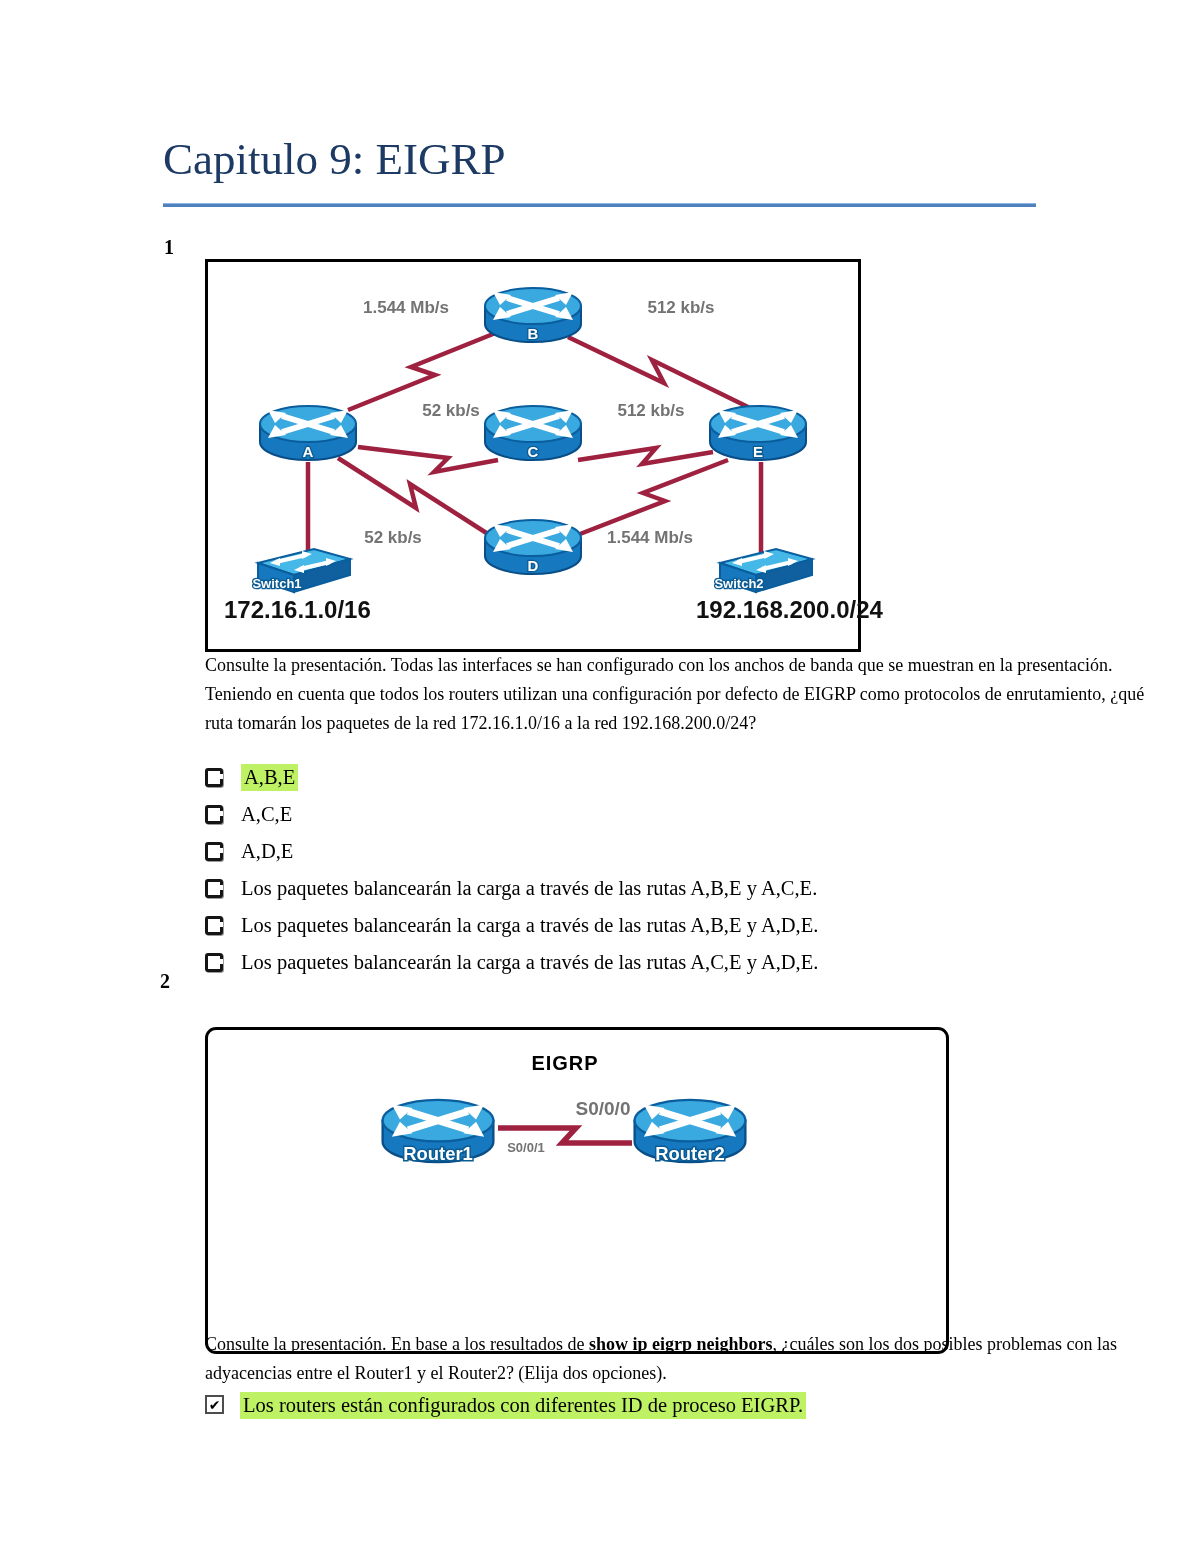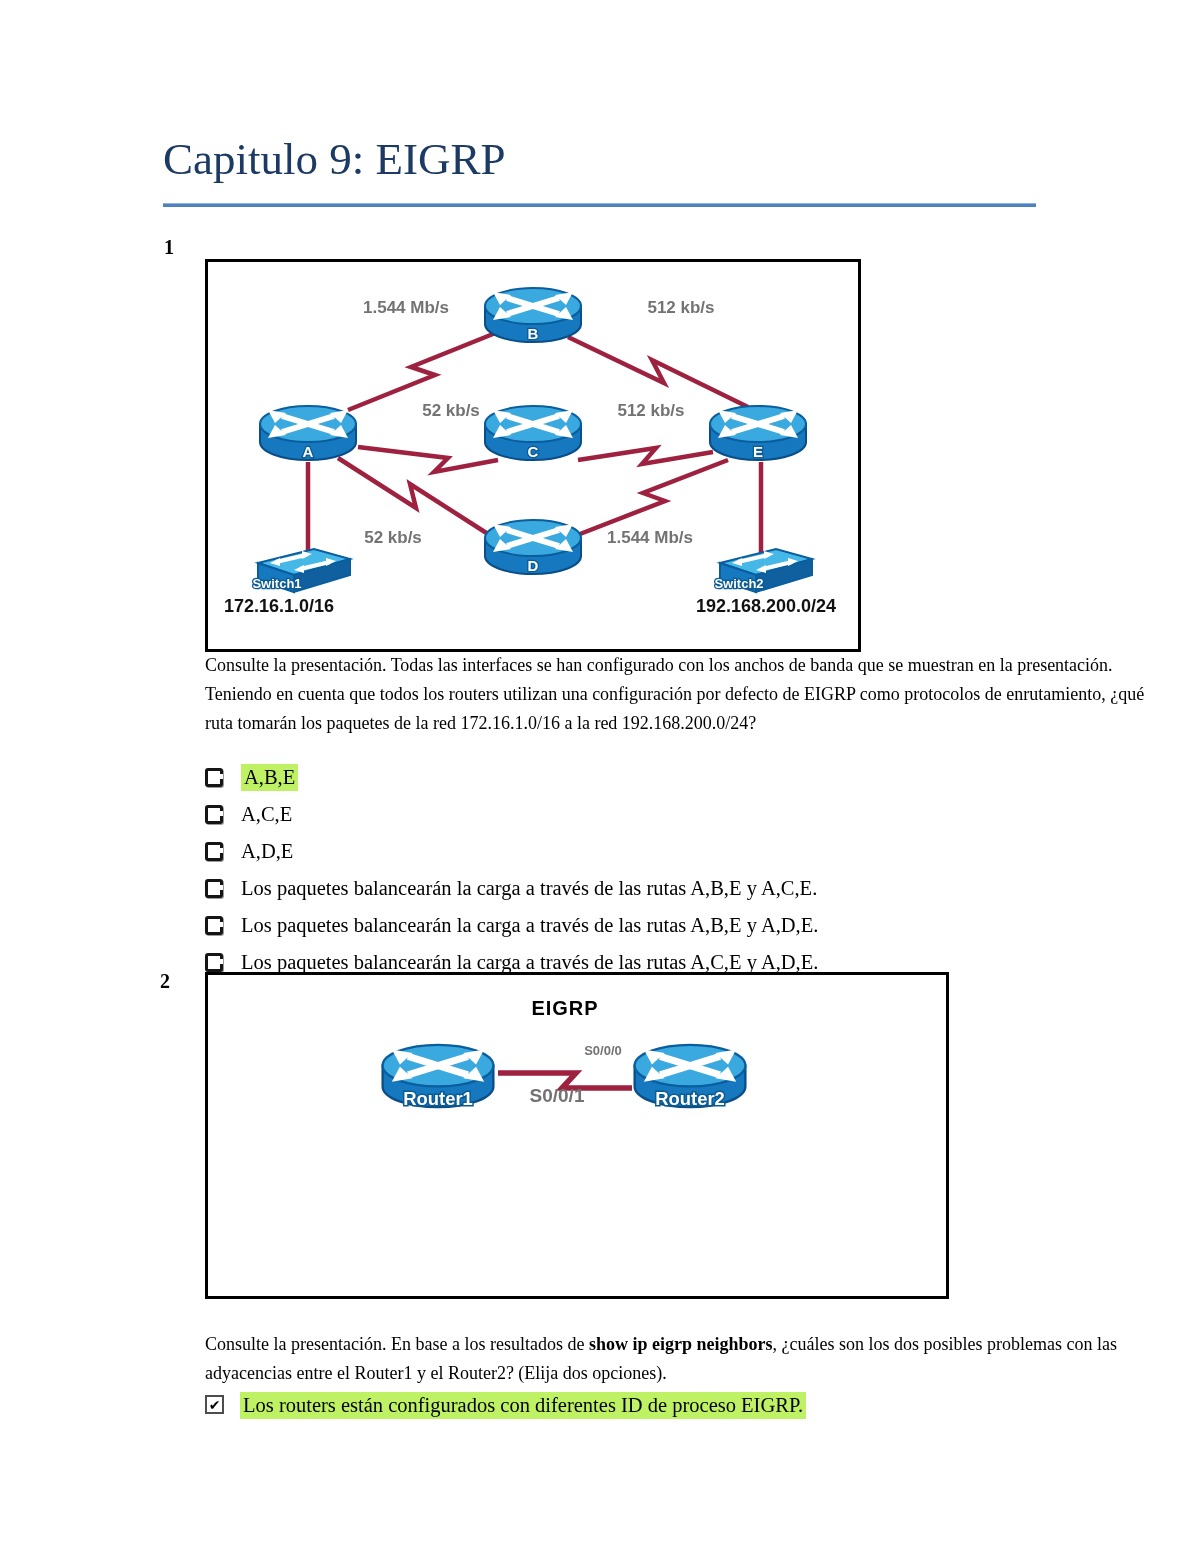--- a/index.html
+++ b/index.html
@@ -10,21 +10,21 @@
   
   .doc-title{left:163px;top:133px;font-size:45px;font-weight:400;color:#1c3a63;letter-spacing:0px;}
   .title-rule{left:163px;top:203px;width:873px;height:3px;background:#4f81bd;border-top:1px solid #8eb4e3;}
 
   .qnum{font-size:20px;font-weight:600;}
 
   
   .frame{border:3px solid #000;background:#fff;}
   .diagram-svg{position:absolute;left:0;top:0;}
 
-  .net-label{font-family:"Liberation Sans","DejaVu Sans",sans-serif;font-weight:700;font-size:18px;color:#111;white-space:nowrap;}
+  .net-label{font-family:"Liberation Sans","DejaVu Sans",sans-serif;font-weight:700;font-size:24px;color:#111;white-space:nowrap;}
   .link-label{font-family:"Liberation Sans","DejaVu Sans",sans-serif;font-weight:700;font-size:17px;color:#737373;white-space:nowrap;transform:translateX(-50%);}
   .eigrp-title{font-family:"Liberation Sans","DejaVu Sans",sans-serif;font-weight:700;font-size:20px;letter-spacing:1px;transform:translateX(-50%);}
 
   
   .qtext{font-size:18px;line-height:29px;width:958px;}
   .qtext b{font-weight:700;}
 
   
   .opt-row{display:flex;align-items:flex-start;left:205px;}
   .radio{flex:0 0 auto;width:12px;height:13px;border:3px solid #151515;border-radius:3px;background:#fff;
@@ -158,38 +158,38 @@
     <span class="radio"></span>
     <span class="opt-label">Los paquetes balancearán la carga a través de las rutas A,B,E y A,D,E.</span>
   </div>
   <div class="abs opt-row" style="top:949px;">
     <span class="radio"></span>
     <span class="opt-label">Los paquetes balancearán la carga a través de las rutas A,C,E y A,D,E.</span>
   </div>
 
   <div class="abs qnum" style="left:160px;top:970px;">2</div>
 
-  <div class="abs frame" style="left:205px;top:972px;width:738px;height:321px;">
+  <div class="abs frame" style="left:205px;top:1027px;width:738px;height:321px;border-radius:11px;">
     <div class="abs eigrp-title" style="left:357px;top:22px;">EIGRP</div>
 
     <svg class="diagram-svg" width="738" height="321" viewBox="0 0 738 321">
       <path d="M290,98 L368,98 L354,113 L424,113" stroke="#9e2140" stroke-width="5.5" fill="none"></path>
     </svg>
 
     <svg class="abs" style="left:170px;top:62px;" width="120" height="78" viewBox="0 0 104 66">
       <use href="#router"></use>
         <text x="52" y="58" text-anchor="middle" font-size="16" class="dev-label">Router1</text>
     </svg>
     <svg class="abs" style="left:422px;top:62px;" width="120" height="78" viewBox="0 0 104 66">
       <use href="#router"></use>
         <text x="52" y="58" text-anchor="middle" font-size="16" class="dev-label">Router2</text>
     </svg>
 
-    <div class="abs link-label" style="left:395px;top:68px;font-size:13px;text-align:center;">S0/0/0</div>
-    <div class="abs link-label" style="left:318px;top:110px;font-size:19px;margin-left:31px;">S0/0/1</div>
+    <div class="abs link-label" style="left:395px;top:68px;font-size:19px;text-align:center;">S0/0/0</div>
+    <div class="abs link-label" style="left:318px;top:110px;font-size:13px;">S0/0/1</div>
 
   </div>
 
   <div class="abs qtext" style="left:205px;top:1330px;"><span>Consulte la presentación. En base a los resultados de </span><b>show ip eigrp neighbors</b><span>, ¿cuáles son los dos posibles problemas con las adyacencias entre el Router1 y el Router2? (Elija dos opciones).</span></div>
 
   <div class="abs opt-row" style="top:1392px;">
     <span class="checkbox">✔</span>
     <span class="opt-label hl">Los routers están configurados con diferentes ID de proceso EIGRP.</span>
   </div>
 

